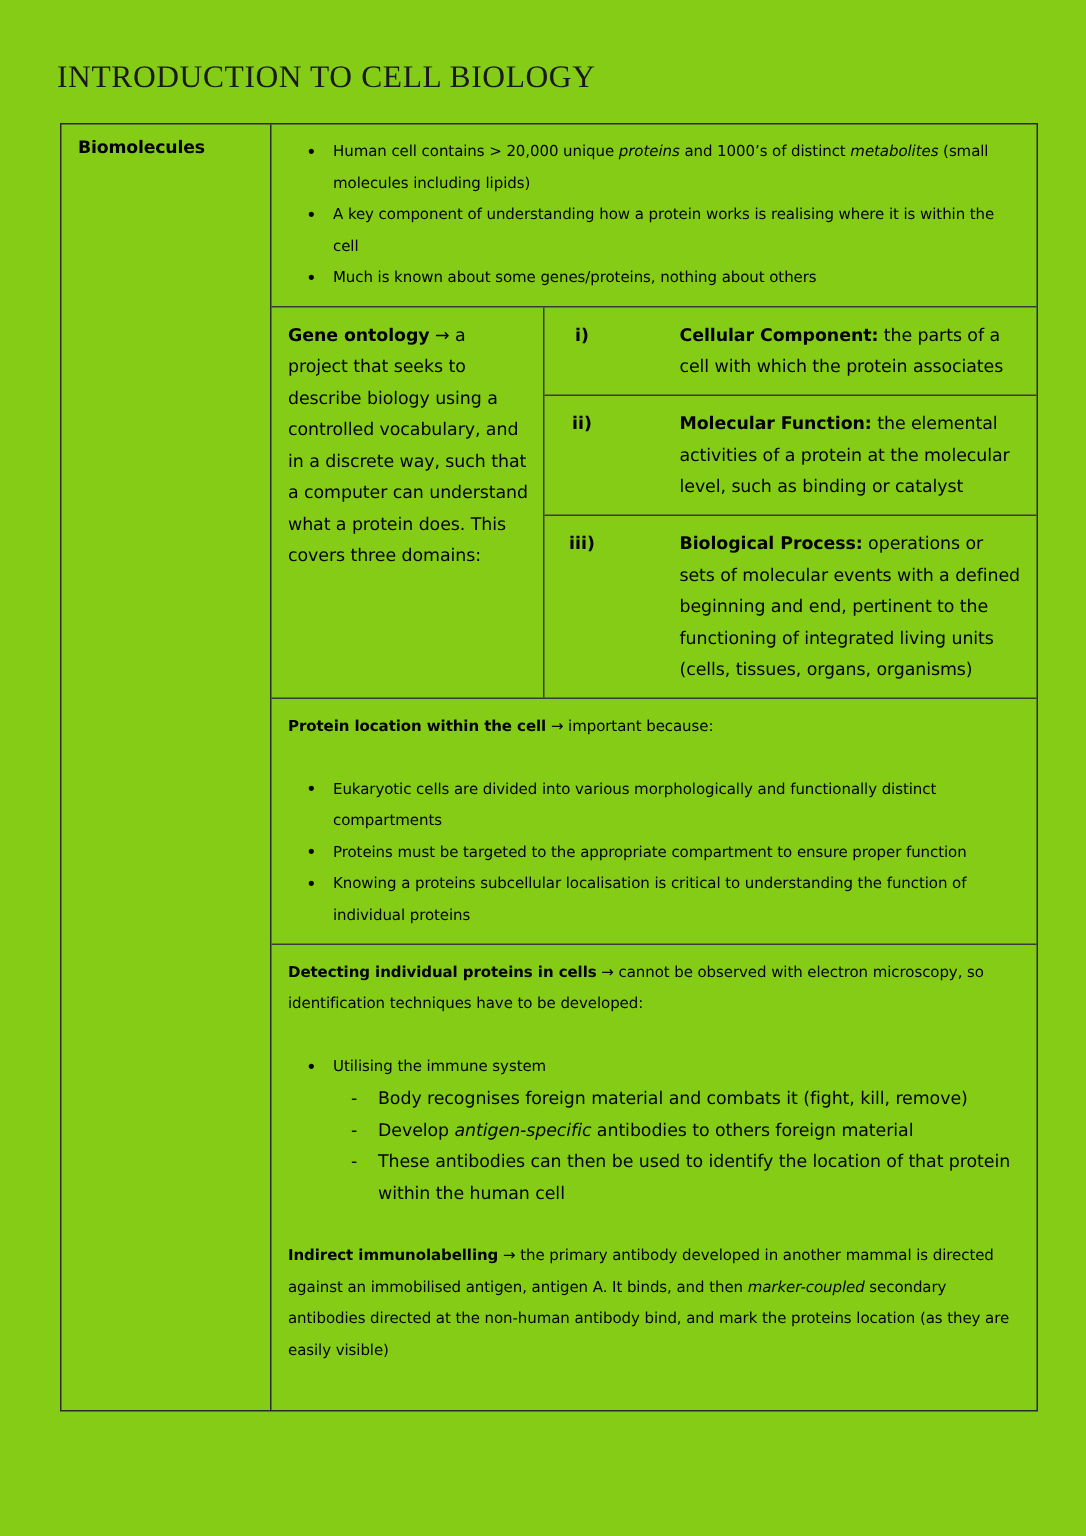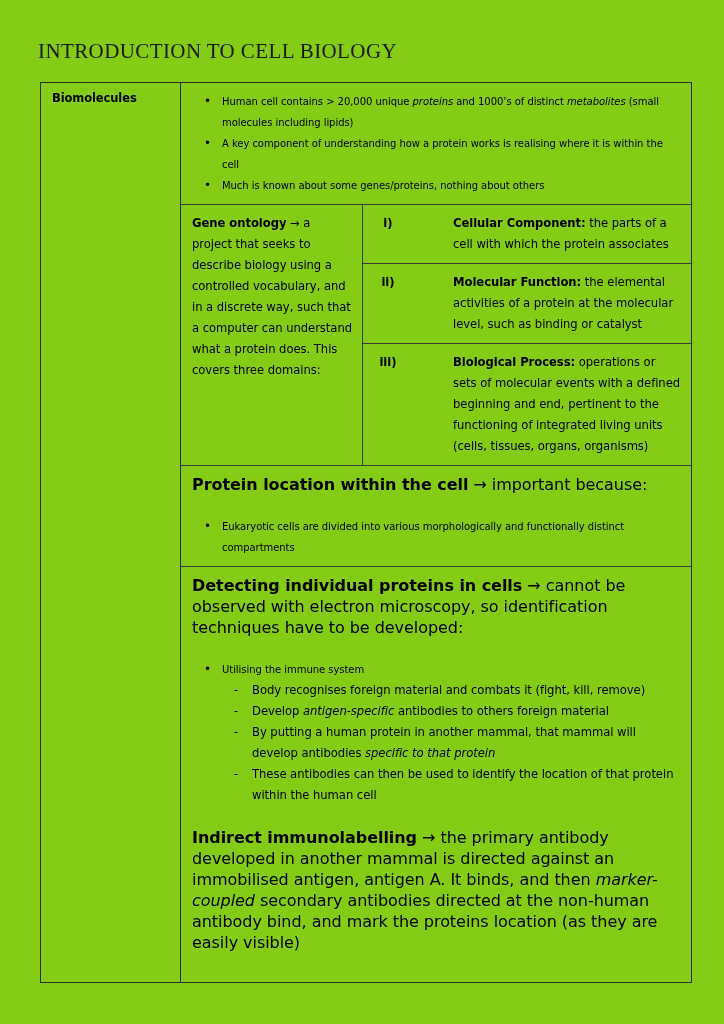--- a/index.html
+++ b/index.html
@@ -70,21 +70,21 @@
   .block {
     box-sizing: border-box;
     padding: 8px 12px 8px 11px;
   }
   .block.div-top {
     border-top: 1.2px solid #3a3a3a;
   }
 
   
   .para {
-    font-size: 16px;
+    font-size: 10px;
     line-height: 21px;
     letter-spacing: -0.05px;
   }
   .para.head-para {
     margin: 0;
   }
   b, .b { font-weight: bold; }
   i, .i { font-style: italic; }
 
   ul.bullets {
@@ -225,32 +225,35 @@
 
         </div>
       </div>
 
       <div class="block">
         <div class="para head-para"><b>Protein location within the cell</b><span> </span><span class="arrow">→</span><span> important because:</span></div>
         <div class="spacer-line"></div>
         <ul class="bullets">
           <li>Eukaryotic cells are divided into various morphologically and functionally distinct compartments</li>
         </ul>
+        <ul class="bullets">
+          <li>Proteins must be targeted to the appropriate compartment to ensure proper function</li>
+          <li>Knowing a proteins subcellular localisation is critical to understanding the function of individual proteins</li>
+        </ul>
       </div>
 
       <div class="block div-top">
         <div class="para head-para"><b>Detecting individual proteins in cells</b><span> </span><span class="arrow">→</span><span> cannot be observed with electron microscopy, so identification techniques have to be developed:</span></div>
         <div class="spacer-line"></div>
         <ul class="bullets">
           <li>Utilising the immune system</li>
         </ul>
         <ul class="dashes">
           <li>Body recognises foreign material and combats it (fight, kill, remove)</li>
           <li><span>Develop </span><i>antigen-specific</i><span> antibodies to others foreign material</span></li>
-          <li><span>By putting a human protein in another mammal, that mammal will develop antibodies </span><i>specific to that protein</i></li>
           <li>These antibodies can then be used to identify the location of that protein within the human cell</li>
         </ul>
         <div class="spacer-line"></div>
         <div class="para"><b>Indirect immunolabelling</b><span> </span><span class="arrow">→</span><span> the primary antibody developed in another mammal is directed against an immobilised antigen, antigen A. It binds, and then </span><i>marker-coupled</i><span> secondary antibodies directed at the non-human antibody bind, and mark the proteins location (as they are easily visible)</span></div>
         <div class="spacer-line"></div>
       </div>
 
     </div>
   </div>
 </div>

